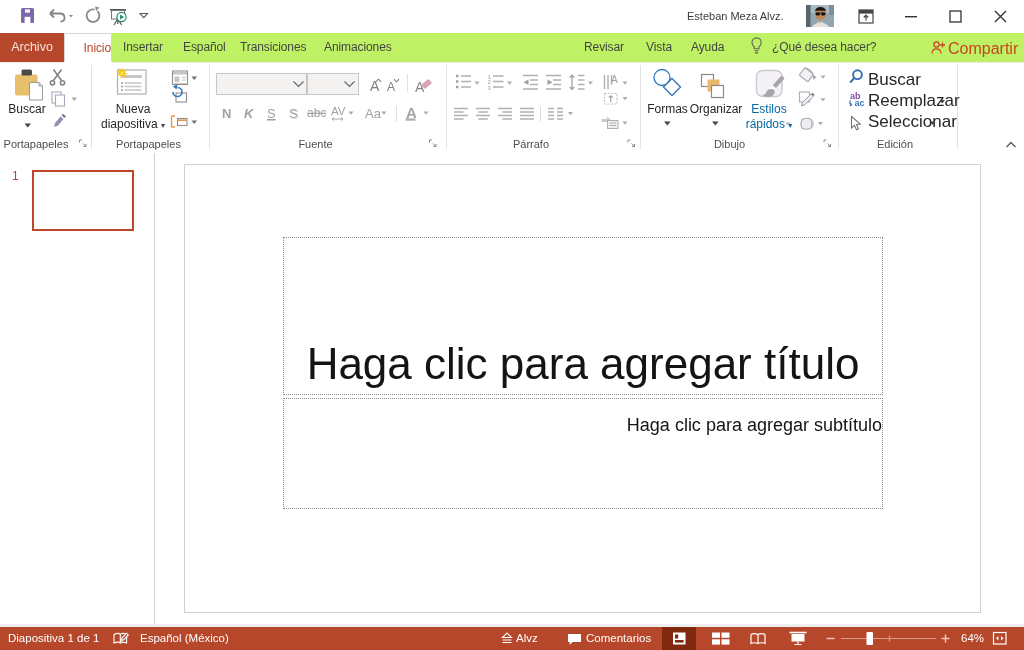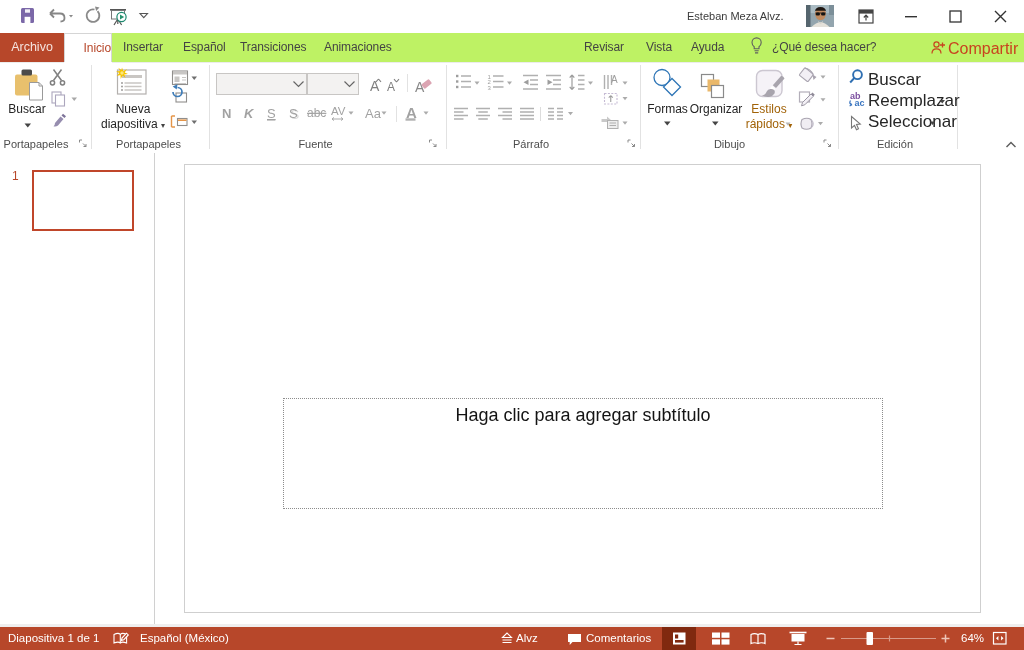--- a/index.html
+++ b/index.html
@@ -13,32 +13,32 @@
 #archivo{left:0;top:0;width:64px;height:29px;background:#b7472a;color:#f5e3de;font-size:12.5px;text-align:center;line-height:29px}
 .tab{top:0;height:29px;line-height:29px;font-size:12px;color:#444;letter-spacing:-0.1px}
 #inicio{left:64px;width:48px;background:#fff;border:1px solid #d5d5d5;border-bottom:none;color:#b7472a;text-align:right;height:30px;box-sizing:border-box}
 #compartir{left:948px;top:7px;font-size:16px;color:#c8431f}
 
 #ribbon{left:0;top:62px;width:1024px;height:91px;background:#fff;border-bottom:1px solid #d2d0ce}
 .gsep{top:3px;width:1px;height:84px;background:#e2e2e2}
 .glabel{top:76px;font-size:11px;color:#4d4d4d;text-align:center}
 .gbtn-label{font-size:12px;color:#262626;text-align:center;line-height:15px}
 .combo{top:11px;height:22px;background:#f3f2f1;border:1px solid #c8c6c4;box-sizing:border-box}
-.dis{color:#a16207}
+.dis{color:#0369a1}
 .mini{font-size:17px}
 
 #work{left:0;top:153px;width:1024px;height:474px;background:#fff}
 #panel{left:0;top:0;width:154px;height:474px;background:#fff;border-right:1px solid #d0d0d0}
 #thumbnum{left:12px;top:16px;font-size:12px;color:#b7472a}
 #thumb{left:32px;top:17px;width:102px;height:61px;background:#fff;border:2px solid #c0462a;box-sizing:border-box}
 #canvas{left:184px;top:11px;width:797px;height:449px;background:#fff;border:1px solid #cfcfcf;box-sizing:border-box}
 #ph-title{left:98px;top:72px;width:600px;height:158px;border:1px dotted #8c8c8c;box-sizing:border-box}
 #ph-sub{left:98px;top:233px;width:600px;height:111px;border:1px dotted #8c8c8c;box-sizing:border-box}
 #t-title{width:100%;text-align:center;top:101px;font-size:44px;color:#141414;letter-spacing:0px}
-#t-sub{width:100%;text-align:center;top:6px;font-size:18px;color:#141414}
+#t-sub{width:100%;text-align:right;top:16px;font-size:18px;color:#141414}
 
 #status{left:0;top:627px;width:1024px;height:23px;background:#b7472a;color:#fff;font-size:11.5px}
 #status .txt{top:0;height:23px;line-height:23px}
 </style></head>
 <body>
 <div class="abs" id="titlebar">
   <div class="abs" id="username">Esteban Meza Alvz.</div>
   <svg class="abs" style="left:0;top:0" width="1024" height="33" viewBox="0 0 1024 33">
 
     <rect x="21" y="8" width="13" height="15" rx="1.5" fill="#7b68a8"></rect>
@@ -320,20 +320,23 @@
     <path d="M 929.8 59.5 l 5.5 0 l -2.75 3.4 z" fill="#444"></path>
     <path d="M 1006.5 85 l 4.5 -4.6 l 4.5 4.6" stroke="#5f5f5f" stroke-width="1.4" fill="none"></path>
   </svg>
 </div>
 <div class="abs" id="work">
   <div class="abs" id="panel">
     <div class="abs" id="thumbnum">1</div>
     <div class="abs" id="thumb"></div>
   </div>
   <div class="abs" id="canvas">
+    <div class="abs" id="ph-title">
+        <div class="abs" id="t-title">Haga clic para agregar título</div>
+      </div>
     <div class="abs" id="ph-sub">
         <div class="abs" id="t-sub">Haga clic para agregar subtítulo</div>
       </div>
   </div>
 </div>
 <div class="abs" style="left:0;top:624px;width:1024px;height:3px;background:#efefef"></div>
 <div class="abs" id="status">
   <div class="abs txt" style="left:8px">Diapositiva 1 de 1</div>
   <div class="abs txt" style="left:140px">Español (México)</div>
   <div class="abs txt" style="left:516px">Alvz</div>

